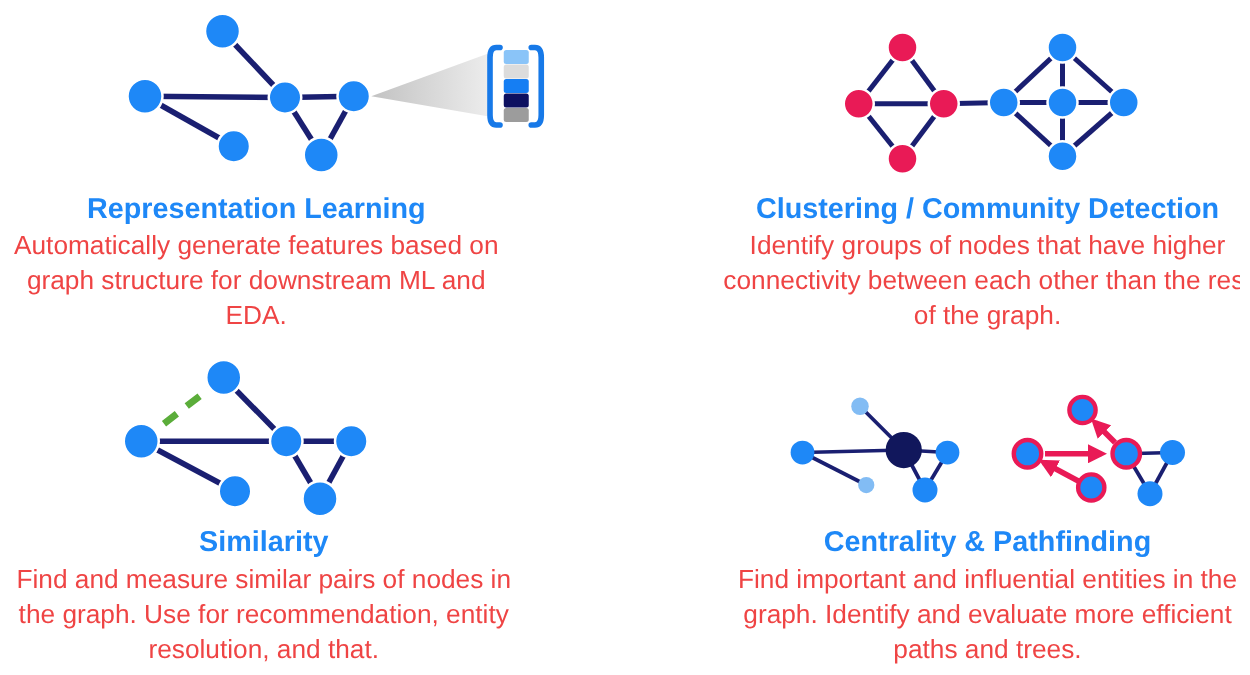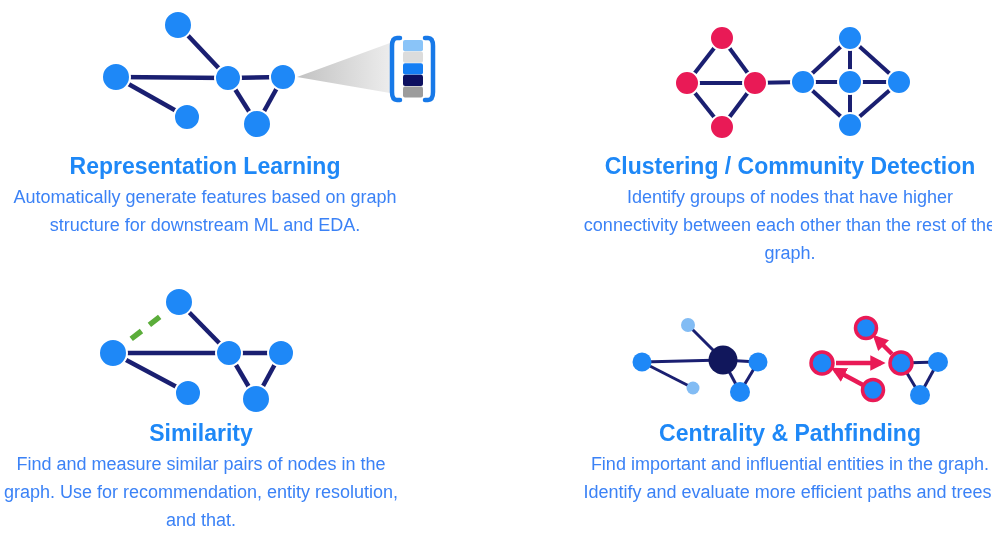--- a/index.html
+++ b/index.html
@@ -7,21 +7,21 @@
     position:relative;width:992px;height:540px;background:#ffffff;overflow:hidden;
     font-family:"Liberation Sans", sans-serif;
   }
   .graphic{position:absolute;}
   .caption{position:absolute;text-align:center;}
   .caption h2{
     margin:0;font-size:23px;font-weight:bold;color:#1E88F7;
     white-space:nowrap;line-height:28px;
   }
   .caption p{
-    margin:3px 0 0 0;font-size:18px;line-height:28px;color:#3b82f6;
+    margin:3px 0 0 0;font-size:21px;line-height:28px;color:#ef4444;
   }
 </style>
 </head>
 <body>
 
 <div class="canvas">
 
   <svg class="graphic" style="left:50px;top:0px" width="420" height="150" viewBox="0 0 420 150">
     <defs>
       <linearGradient id="coneGrad" x1="0" y1="0" x2="1" y2="0">
@@ -164,21 +164,21 @@
   <div class="caption" style="left:5px;top:152px;width:400px">
     <h2>Representation Learning</h2>
     <p>Automatically generate features based on graph structure for downstream ML and EDA.</p>
   </div>
 
   <div class="caption" style="left:578px;top:152px;width:424px">
     <h2>Clustering / Community Detection</h2>
     <p>Identify groups of nodes that have higher connectivity between each other than the rest of the graph.</p>
   </div>
 
-  <div class="caption" style="left:1px;top:419px;width:400px">
+  <div class="caption" style="left:11px;top:419px;width:400px">
     <h2>Similarity</h2>
     <p>Find and measure similar pairs of nodes in the graph. Use for recommendation, entity resolution, and that.</p>
   </div>
 
   <div class="caption" style="left:578px;top:419px;width:424px">
     <h2>Centrality &amp; Pathfinding</h2>
     <p>Find important and influential entities in the graph. Identify and evaluate more efficient paths and trees.</p>
   </div>
 
 </div>

